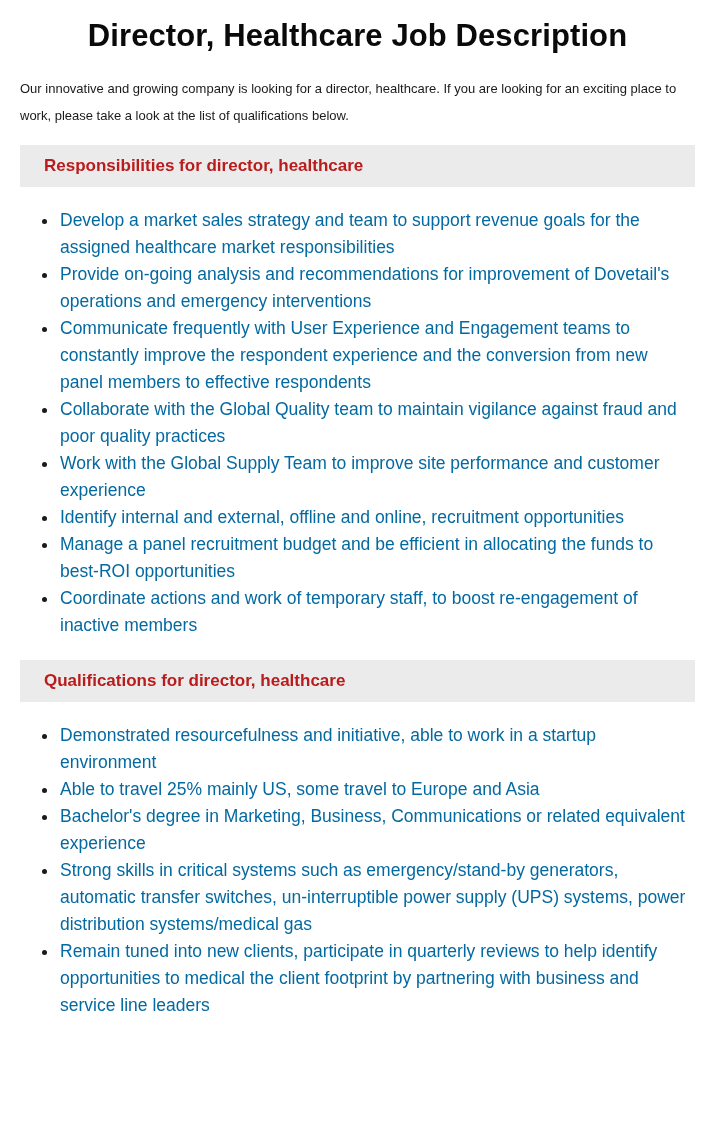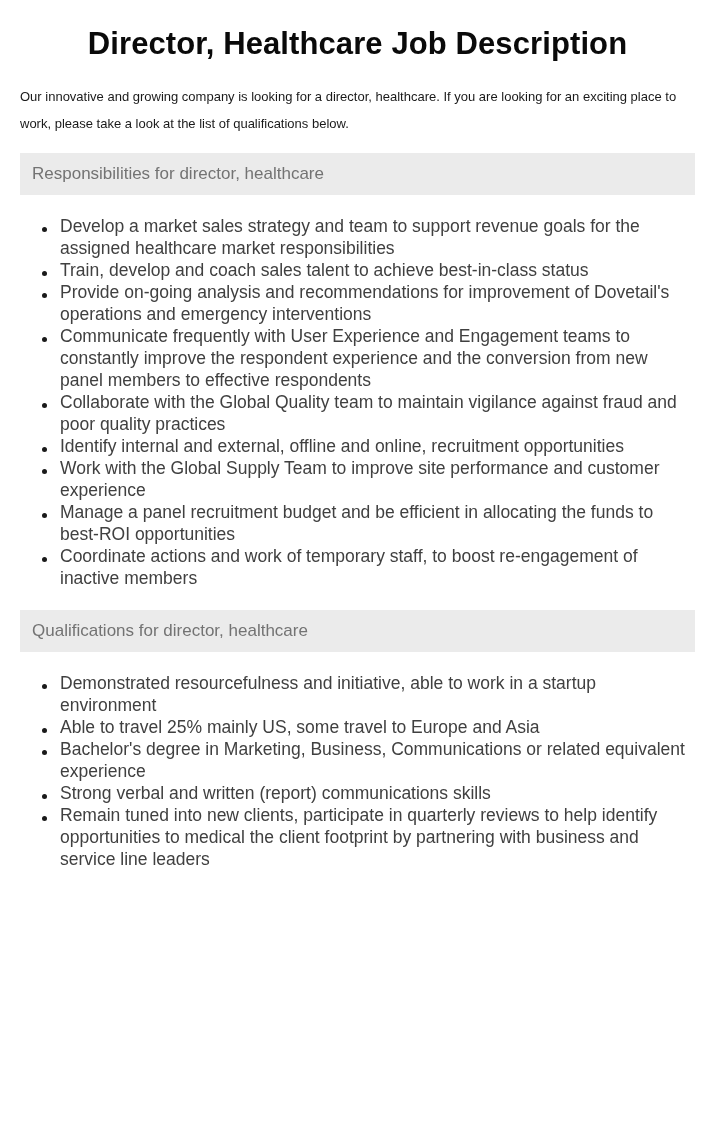--- a/index.html
+++ b/index.html
@@ -11,55 +11,55 @@
       width: 720px;
       height: 1133px;
       overflow: hidden;
       font-family: "Liberation Sans", "DejaVu Sans", sans-serif;
       color: #111111;
     }
     .page {
       padding: 0 25px 0 20px;
     }
     h1 {
-      margin: 16px;
+      margin: 8px;
       padding-top: 8px;
       text-align: center;
       font-size: 31px;
       font-weight: bold;
       line-height: 40px;
       letter-spacing: 0.1px;
       color: #0a0a0a;
     }
     .intro {
       margin: 19px 0 0 0;
       font-size: 13px;
       line-height: 27px;
       color: #1a1a1a;
     }
     .section-header {
       margin-top: 16px;
       background: #ebebeb;
       height: 42px;
       line-height: 42px;
-      padding-left: 12px;
+      padding-left: 24px;
       font-size: 17px;
-      font-weight: normal;
-      color: #737373;
+      font-weight: bold;
+      color: #b91c1c;
     }
     ul.items {
       margin: 20px 0 0 0;
       padding: 0 0 0 40px;
       list-style: none;
     }
     ul.items li {
       position: relative;
       font-size: 17.5px;
-      line-height: 22px;
-      color: #404040;
+      line-height: 27px;
+      color: #0369a1;
     }
     ul.items li::before {
       content: "";
       position: absolute;
       left: -18px;
       top: 12px;
       width: 5px;
       height: 5px;
       border-radius: 50%;
       background: #1a1a1a;
@@ -72,36 +72,35 @@
 <body>
 
 <div class="page">
   <h1>Director, Healthcare Job Description</h1>
   <p class="intro">Our innovative and growing company is looking for a director, healthcare. If you are looking for an exciting place to work, please take a look at the list of qualifications below.</p>
 
   <div>
     <div class="section-header">Responsibilities for director, healthcare</div>
     <ul class="items">
       <li>Develop a market sales strategy and team to support revenue goals for the assigned healthcare market responsibilities</li>
-      <li>Train, develop and coach sales talent to achieve best-in-class status</li>
       <li>Provide on-going analysis and recommendations for improvement of Dovetail's operations and emergency interventions</li>
       <li>Communicate frequently with User Experience and Engagement teams to constantly improve the respondent experience and the conversion from new panel members to effective respondents</li>
       <li>Collaborate with the Global Quality team to maintain vigilance against fraud and poor quality practices</li>
+      <li>Work with the Global Supply Team to improve site performance and customer experience</li>
       <li>Identify internal and external, offline and online, recruitment opportunities</li>
-      <li>Work with the Global Supply Team to improve site performance and customer experience</li>
       <li>Manage a panel recruitment budget and be efficient in allocating the funds to best-ROI opportunities</li>
       <li>Coordinate actions and work of temporary staff, to boost re-engagement of inactive members</li>
     </ul>
   </div>
 
   <div class="section-gap"></div>
 
   <div>
     <div class="section-header">Qualifications for director, healthcare</div>
     <ul class="items">
       <li>Demonstrated resourcefulness and initiative, able to work in a startup environment</li>
       <li>Able to travel 25% mainly US, some travel to Europe and Asia</li>
       <li>Bachelor's degree in Marketing, Business, Communications or related equivalent experience</li>
-      <li>Strong verbal and written (report) communications skills</li>
+      <li>Strong skills in critical systems such as emergency/stand-by generators, automatic transfer switches, un-interruptible power supply (UPS) systems, power distribution systems/medical gas</li>
       <li>Remain tuned into new clients, participate in quarterly reviews to help identify opportunities to medical the client footprint by partnering with business and service line leaders</li>
     </ul>
   </div>
 </div>
 
 </body></html>

